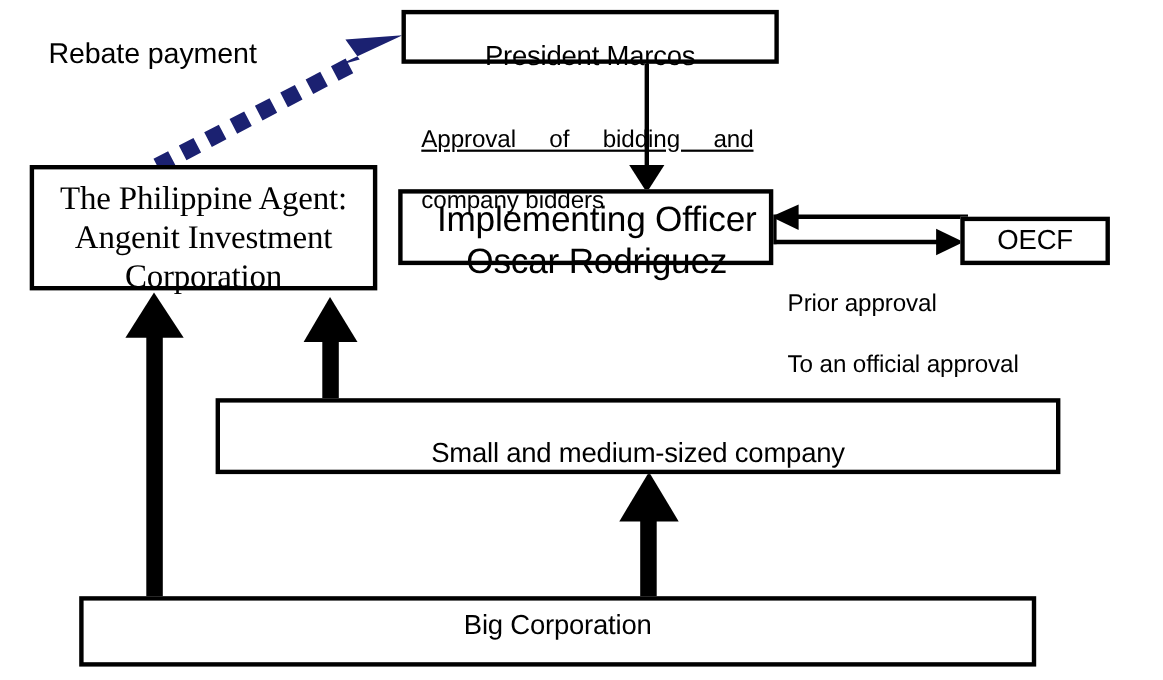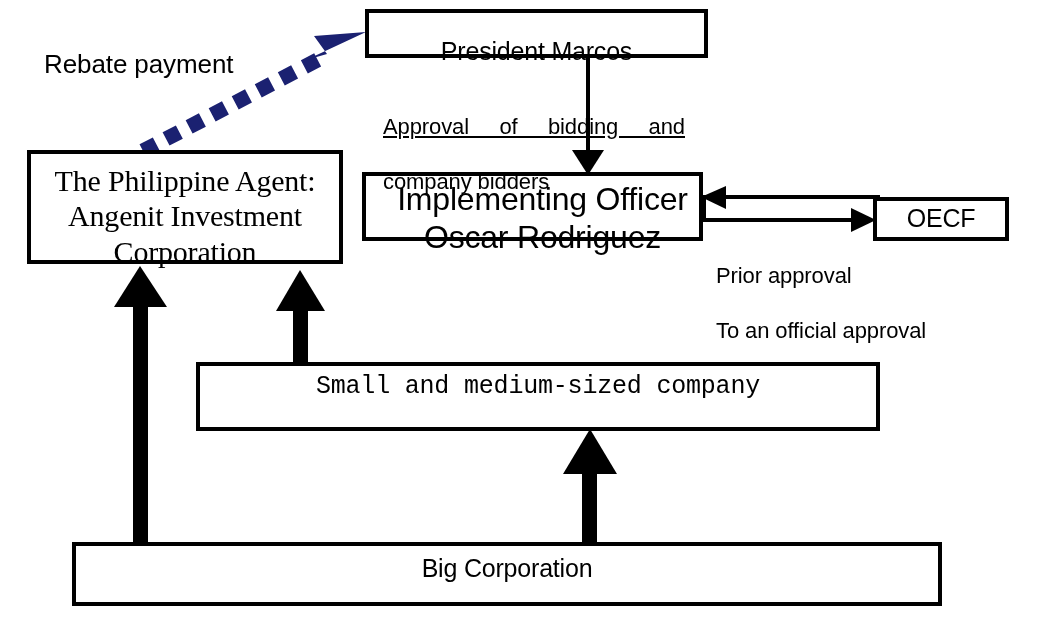--- a/index.html
+++ b/index.html
@@ -62,24 +62,23 @@
   }
   #node-officer .label { font-size: 32px; margin-left: 20px; }
 
   #node-oecf {
     left: 873px; top: 197px; width: 136px; height: 44px;
     align-items: center;
   }
   #node-oecf .label { font-size: 25px; }
 
   #node-sme {
-    left: 196px; top: 362px; width: 684px; height: 69px;
-    align-items: flex-start;
+    left: 196px; top: 362px; width: 768px; height: 69px;
+    align-items: flex-end;
     padding-top: 6px;
-    font-family: Liberation Mono, monospace;
   }
   #node-sme .label { font-size: 25px; }
 
   #node-bigcorp {
     left: 72px; top: 542px; width: 870px; height: 64px;
     align-items: flex-start;
     padding-top: 8px;
   }
   #node-bigcorp .label { font-size: 25px; }
 
@@ -87,21 +86,21 @@
   .edge-label {
     position: absolute;
     color: #000000;
     font-size: 22px;
     line-height: 1.25;
     letter-spacing: -0.1px;
     z-index: 4;
     white-space: pre-line;
   }
   #label-rebate {
-    left: 44px; top: 48px;
+    left: 44px; top: 32px;
     font-size: 26px;
     white-space: nowrap;
   }
   #label-approval-bidding {
     left: 383px; top: 85px;
     width: 302px;
     text-align: justify;
   }
   #label-approval-bidding .ln1 {
     display: block;

